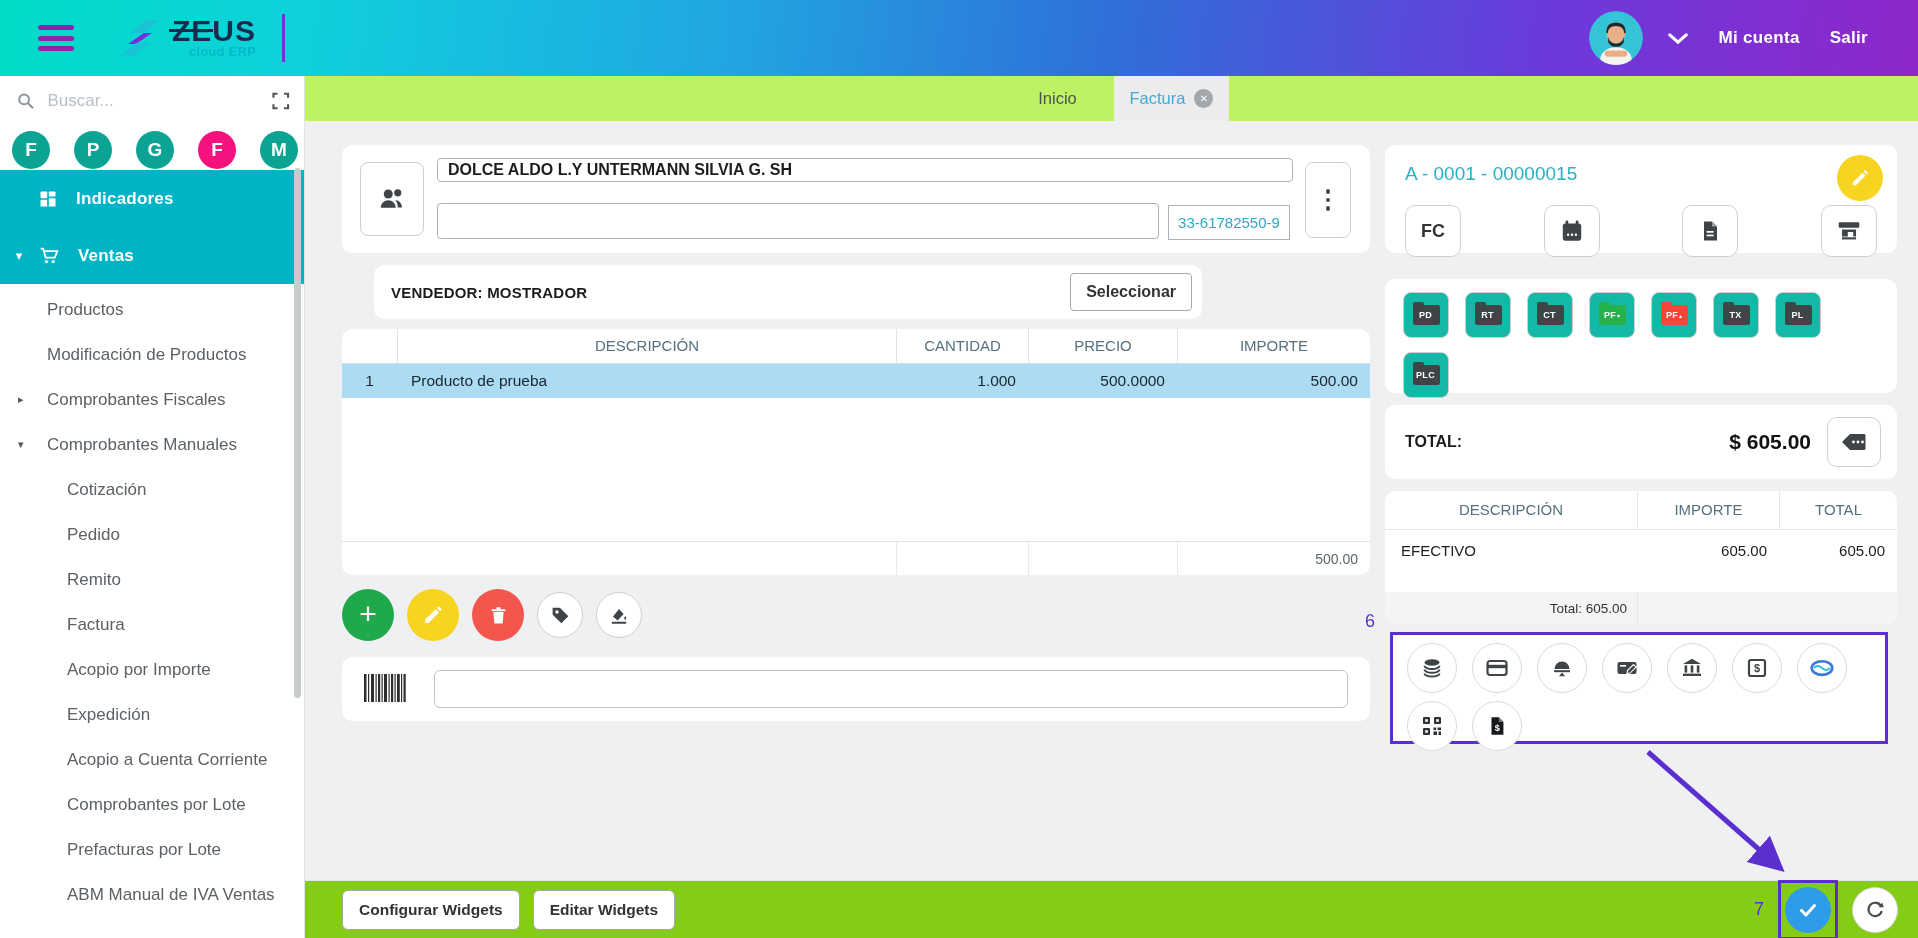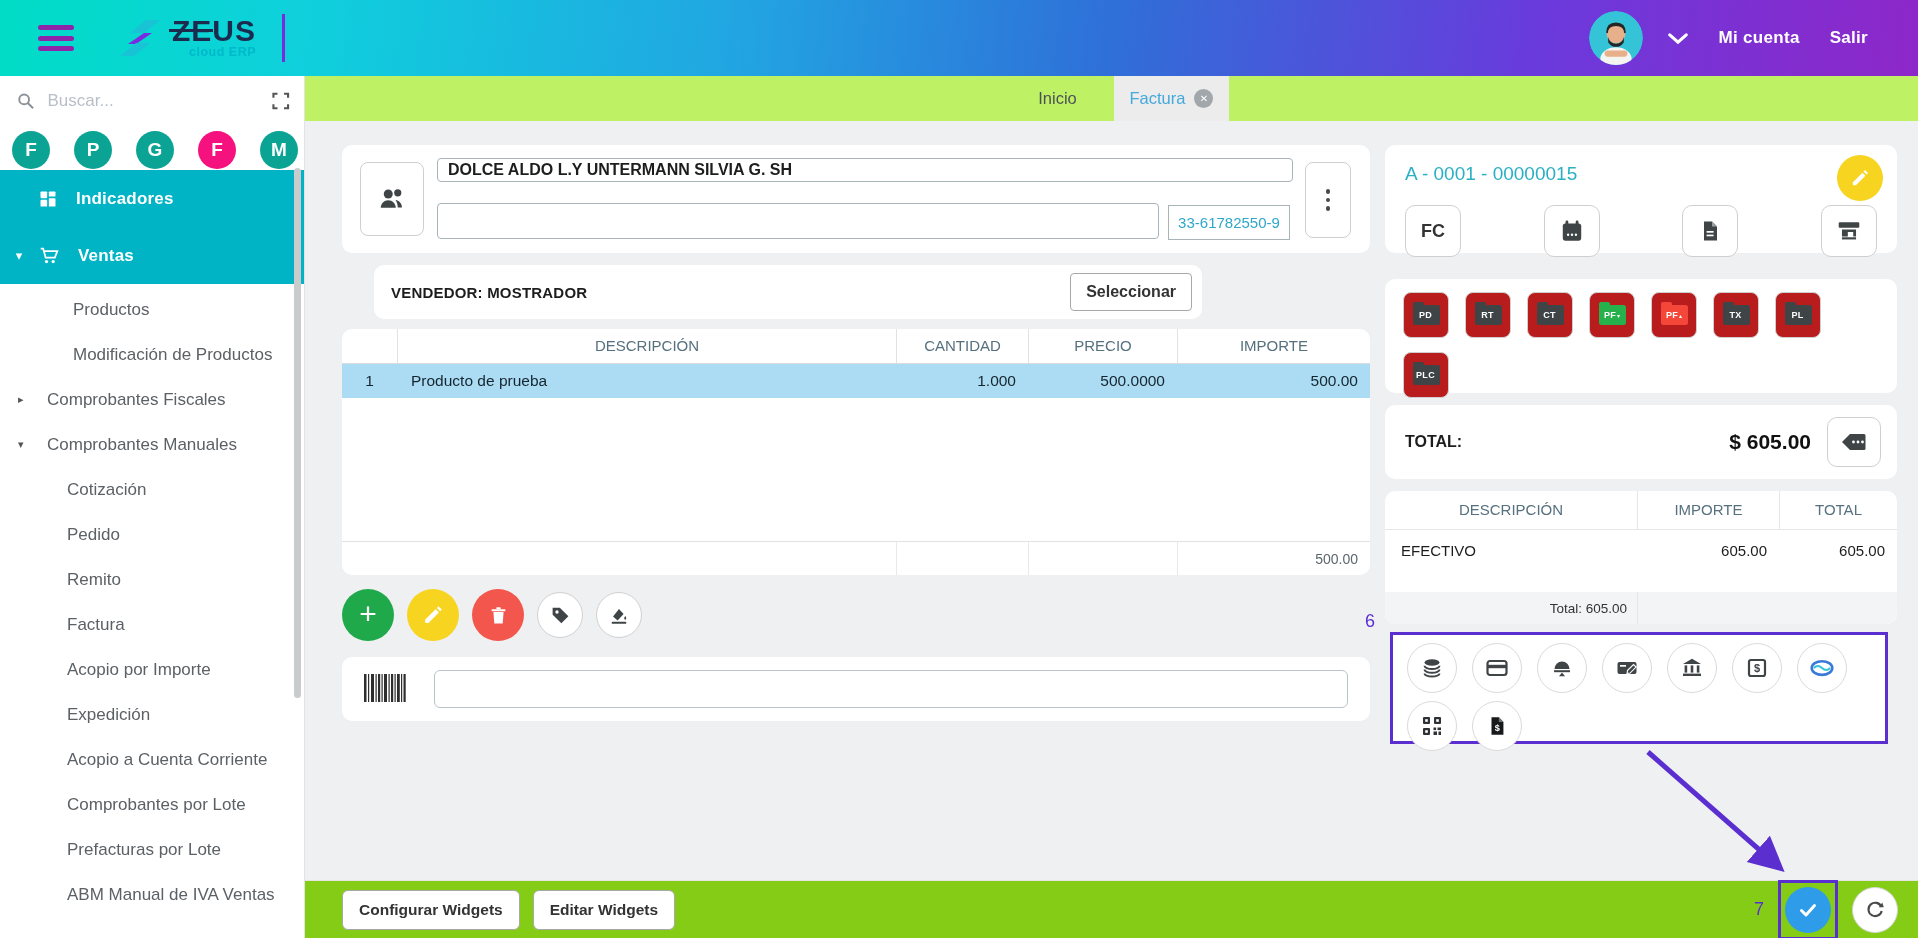--- a/index.html
+++ b/index.html
@@ -32,21 +32,21 @@
   .chips{height:45px;padding:4px 0 0 12px;display:flex;align-items:center;box-sizing:border-box;}
   .chip{width:38px;height:38px;border-radius:50%;color:#fff;font-size:19px;font-weight:700;display:flex;align-items:center;justify-content:center;margin-right:24px;cursor:pointer;flex:none;}
   .primary{background:#00b3c5;}
   .prow{height:57px;display:flex;align-items:center;color:#fff;cursor:pointer;}
   .prow .spacer{width:38px;flex:none;}
   .prow .caret{width:38px;flex:none;text-align:center;font-size:13px;color:#fff;}
   .prow .plabel{margin-left:18px;font-size:17px;font-weight:600;letter-spacing:.2px;}
   .menu{padding-top:3px;}
   .mi{height:45px;display:flex;align-items:center;color:#5c6166;font-size:17px;cursor:pointer;}
   .mi .c{width:29px;padding-left:18px;font-size:11px;color:#555;flex:none;}
-  .lvl1{padding-left:73px;}
+  .lvl1{padding-left:47px;}
   .lvl1.hascaret{padding-left:0;}
   .lvl2{padding-left:67px;}
   .sb-scroll{position:absolute;right:3px;top:92px;width:7px;height:530px;border-radius:4px;background:#c9cccd;}
 
   
   .main{position:absolute;left:305px;top:76px;right:0;bottom:0;}
   .tabstrip{height:45px;background:#bef264;border-bottom:1px solid #e7e7e7;display:flex;padding-left:8px;justify-content:center;}
   .tab{min-width:112px;display:flex;align-items:center;justify-content:center;font-size:16.5px;color:#4d5156;cursor:pointer;padding:0 16px;box-sizing:border-box;}
   .tab.active{background:#ececec;color:#45a9dd;gap:9px;}
   .tabclose{width:19px;height:19px;border-radius:50%;background:#a2a7ab;color:#fff;font-size:10px;display:flex;align-items:center;justify-content:center;cursor:pointer;}
@@ -98,21 +98,21 @@
   
   .c-inv{left:1080px;top:24px;width:512px;height:108px;}
   .inv-num{position:absolute;left:20px;top:18px;font-size:19px;color:#2ab0c5;}
   .pencil-btn{position:absolute;right:14px;top:10px;width:46px;height:46px;border-radius:50%;background:#f7d41f;border:none;display:flex;align-items:center;justify-content:center;cursor:pointer;}
   .inv-row{position:absolute;left:20px;right:20px;top:60px;display:flex;justify-content:space-between;}
   .sqbtn{width:56px;height:52px;border:1px solid #cfcfcf;border-radius:10px;background:#fff;display:flex;align-items:center;justify-content:center;cursor:pointer;font-family:inherit;}
   .fc-label{font-size:18px;font-weight:700;color:#333;}
 
   
   .c-badges{left:1080px;top:158px;width:512px;height:114px;padding:13px 18px;display:flex;flex-wrap:wrap;gap:14px 16px;align-content:flex-start;}
-  .badge{width:46px;height:46px;border:1px solid #cfcfcf;border-radius:8px;background:#b91c1c;display:flex;align-items:center;justify-content:center;cursor:pointer;flex:none;}
+  .badge{width:46px;height:46px;border:1px solid #cfcfcf;border-radius:8px;background:#14b8a6;display:flex;align-items:center;justify-content:center;cursor:pointer;flex:none;}
   .folder{position:relative;width:27px;height:20px;border-radius:2.5px;display:flex;align-items:center;justify-content:center;}
   .folder::before{content:"";position:absolute;left:0;top:-3px;width:11px;height:4px;border-radius:2px 2px 0 0;background:inherit;}
   .folder .bl{color:#fff;font-size:9px;font-weight:700;letter-spacing:.3px;}
   .folder .bmark{color:#fff;font-size:6px;margin-left:1px;}
 
   
   .c-total{left:1080px;top:284px;width:512px;height:74px;display:flex;align-items:center;padding:0 16px 0 20px;}
   .total-lbl{font-size:16px;font-weight:700;color:#1d1d1d;}
   .total-val{margin-left:auto;font-size:21px;font-weight:700;color:#111;}
   .tag-btn{margin-left:16px;width:54px;height:50px;border:1px solid #cfcfcf;border-radius:10px;background:#fff;display:flex;align-items:center;justify-content:center;cursor:pointer;flex:none;}

